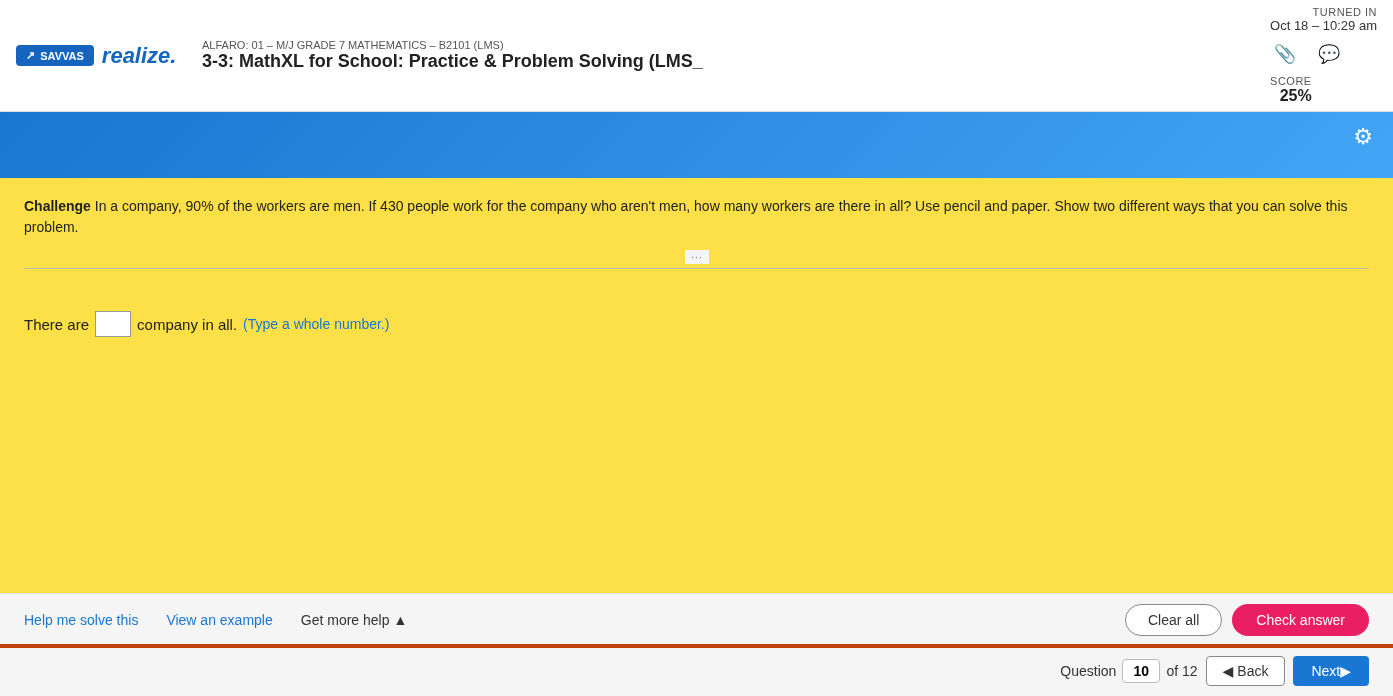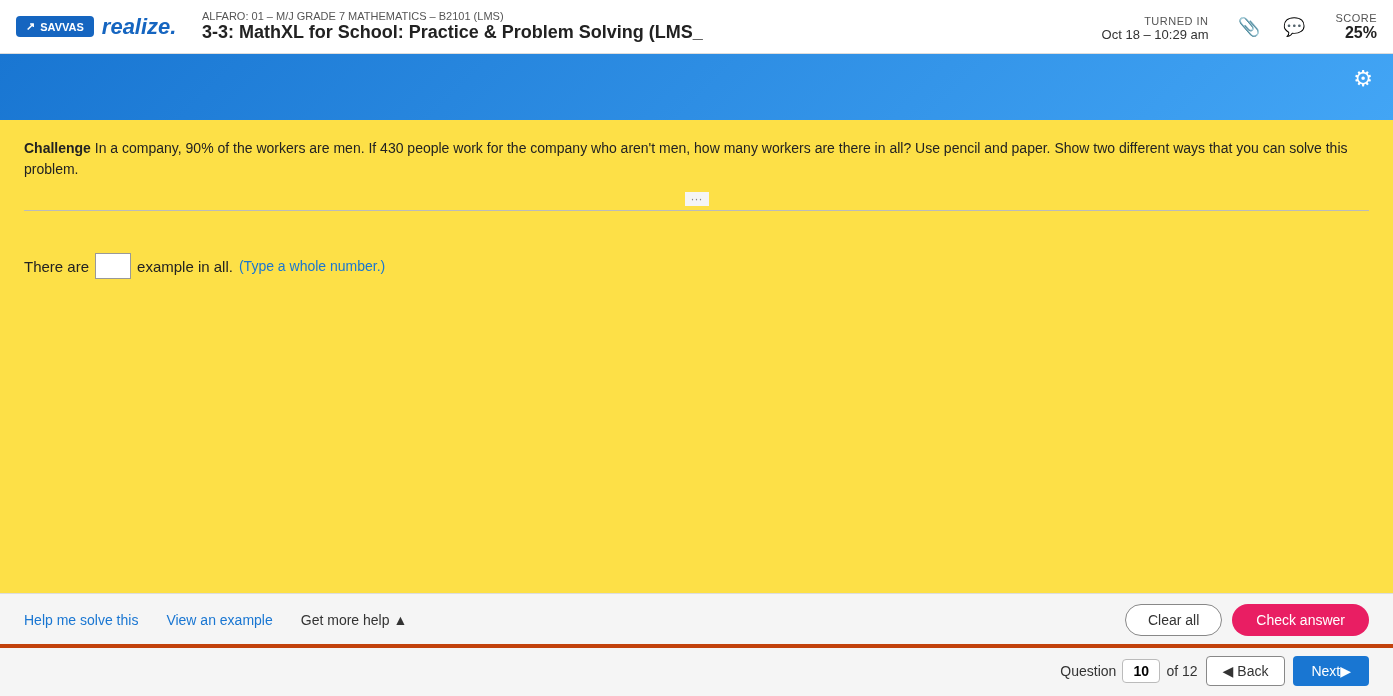--- a/index.html
+++ b/index.html
@@ -53,23 +53,24 @@
       font-size: 11px;
       color: #555;
     }
     .header-title {
       font-size: 18px;
       font-weight: bold;
       color: #222;
     }
     .header-right {
       display: flex;
-      align-items: flex-end;
-      gap: 26px;
+      align-items: flex-start;
+      gap: 6px;
       margin-left: auto;
+      flex-direction: column;
     }
     .turned-in-area {
       text-align: right;
     }
     .turned-in-label {
       font-size: 11px;
       color: #555;
       text-transform: uppercase;
       letter-spacing: 0.5px;
     }
@@ -341,21 +342,21 @@
 
   <div style="position: relative; margin: 12px 0 18px 0;">
     <hr class="divider-line">
     <span class="divider-ellipsis">···</span>
   </div>
 
   <div class="question-area">
     <div class="question-text">
       <span>There are</span>
       <input class="answer-input" type="text" value="" style="">
-      <span>example in all.</span>
+      <span>company in all.</span>
       <span class="type-hint">(Type a whole number.)</span>
     </div>
   </div>
 </div>
 
 <div class="bottom-bar">
   <div class="bottom-left-btns">
     <button class="help-btn">Help me solve this</button>
     <button class="help-btn">View an example</button>
     <button class="get-more-help-btn">

